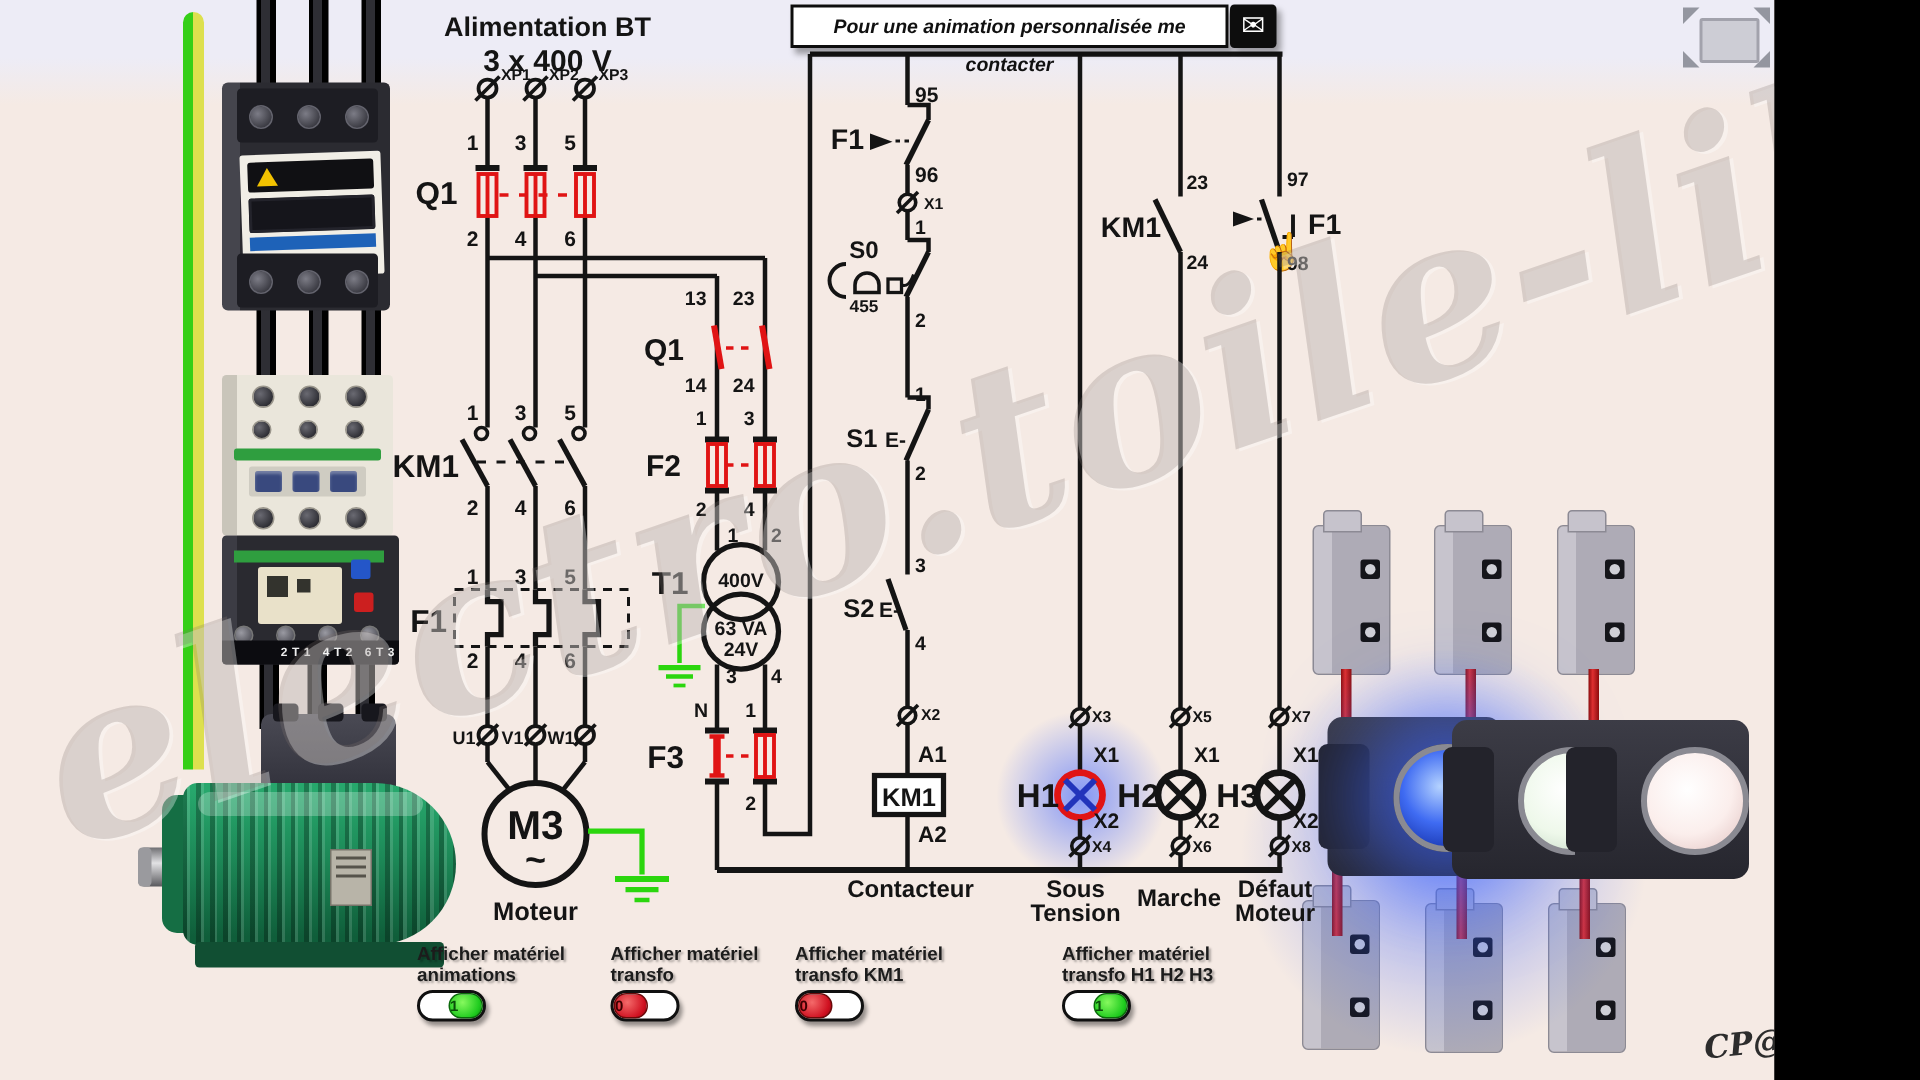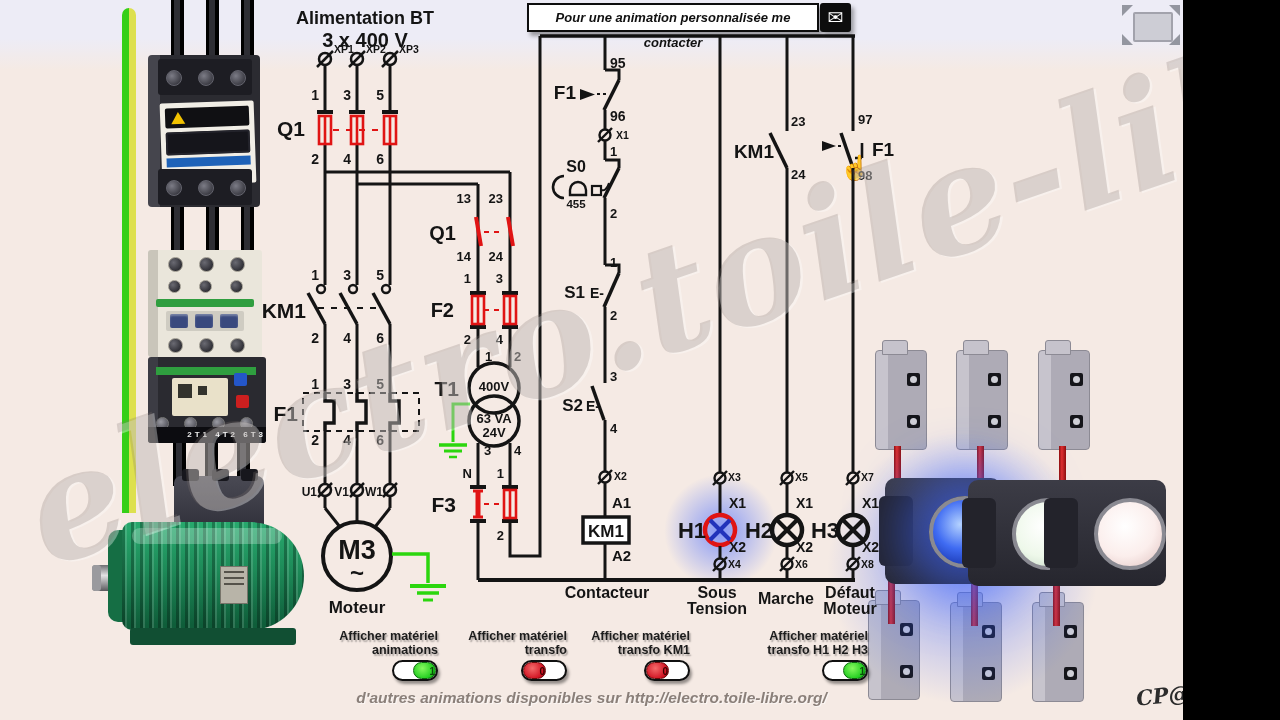--- a/index.html
+++ b/index.html
@@ -88,21 +88,21 @@
   .banner span{display:block;text-align:center;line-height:25px;font-size:13px;font-weight:bold;font-style:italic;color:#101010;}
   .envelope{position:absolute;left:820px;top:3px;width:31px;height:29px;z-index:60;background:#0d0d0d;border-radius:3px;
             box-shadow:3px 4px 4px rgba(0,0,0,.35);color:#fff;font-size:19px;text-align:center;line-height:29px;cursor:pointer;}
   .fsicon{position:absolute;left:1122px;top:5px;width:58px;height:40px;z-index:60;}
   .fsicon .rect{position:absolute;left:11px;top:7px;width:36px;height:26px;background:#cdcdd5;border:2px solid #a2a2ac;border-radius:2px;}
   .fsicon .tri{position:absolute;width:0;height:0;}
   .tri-tl{left:0;top:0;border-top:11px solid #9496a0;border-right:11px solid transparent;}
   .tri-tr{left:47px;top:0;border-top:11px solid #9496a0;border-left:11px solid transparent;}
   .tri-bl{left:0;top:29px;border-bottom:11px solid #9496a0;border-right:11px solid transparent;}
   .tri-br{left:47px;top:29px;border-bottom:11px solid #9496a0;border-left:11px solid transparent;}
-  .tg{position:absolute;width:160px;text-align:right;z-index:60;font-size:12.5px;font-weight:bold;color:#1c1c1c;
+  .tg{position:absolute;width:160px;text-align:left;z-index:60;font-size:12.5px;font-weight:bold;color:#1c1c1c;
       line-height:1.12;text-shadow:1.5px 1.5px 1.5px rgba(0,0,0,.3);}
   .switch{position:relative;display:inline-block;width:42px;height:17px;margin-top:3px;background:#fff;border:2px solid #101010;
           border-radius:11px;box-shadow:2px 3px 3px rgba(0,0,0,.4);cursor:pointer;}
   .knob{position:absolute;top:0px;width:23px;height:17px;border-radius:9px;font-size:10px;font-weight:bold;line-height:17px;text-shadow:none;}
   .switch.on .knob{right:0;background:radial-gradient(circle at 40% 35%,#8aff6a,#27d澄) ;}
   .switch.on .knob{right:0;background:radial-gradient(circle at 40% 35%,#86f95e,#1ecb1e 70%,#0c8a0c);color:#0a4d0a;border:1px solid #0a6a0a;box-sizing:border-box;}
   .switch.off .knob{left:0;background:radial-gradient(circle at 40% 35%,#f46a6a,#cf1020 70%,#8c0714);color:#3d0000;border:1px solid #6a0a0a;box-sizing:border-box;}
   .footer-url{position:absolute;left:0;top:689px;width:1183px;z-index:60;text-align:center;font-size:15.5px;
               font-weight:bold;font-style:italic;color:#8a7f79;text-shadow:1px 1px 1px rgba(255,255,255,.7);}
   .signature{position:absolute;left:1136px;top:683px;z-index:60;font-family:"DejaVu Serif",serif;font-style:italic;
@@ -647,18 +647,17 @@
     <span>Afficher matériel</span><br>
     <span>transfo KM1</span><br>
     <span class="switch off"><span class="knob">0</span></span>
   </div>
   <div class="tg" style="left:708px;top:629px">
     <span>Afficher matériel</span><br>
     <span>transfo H1 H2 H3</span><br>
     <span class="switch on"><span class="knob">1</span></span>
   </div>
 
-  <div class="footer-url">d'autres animations disponibles sur http://electro.toile-libre.org/</div>
   <div class="signature">CP@</div>
  </div>
 
  <div class="black-bar"></div>
 </div>
 
 </body></html>

